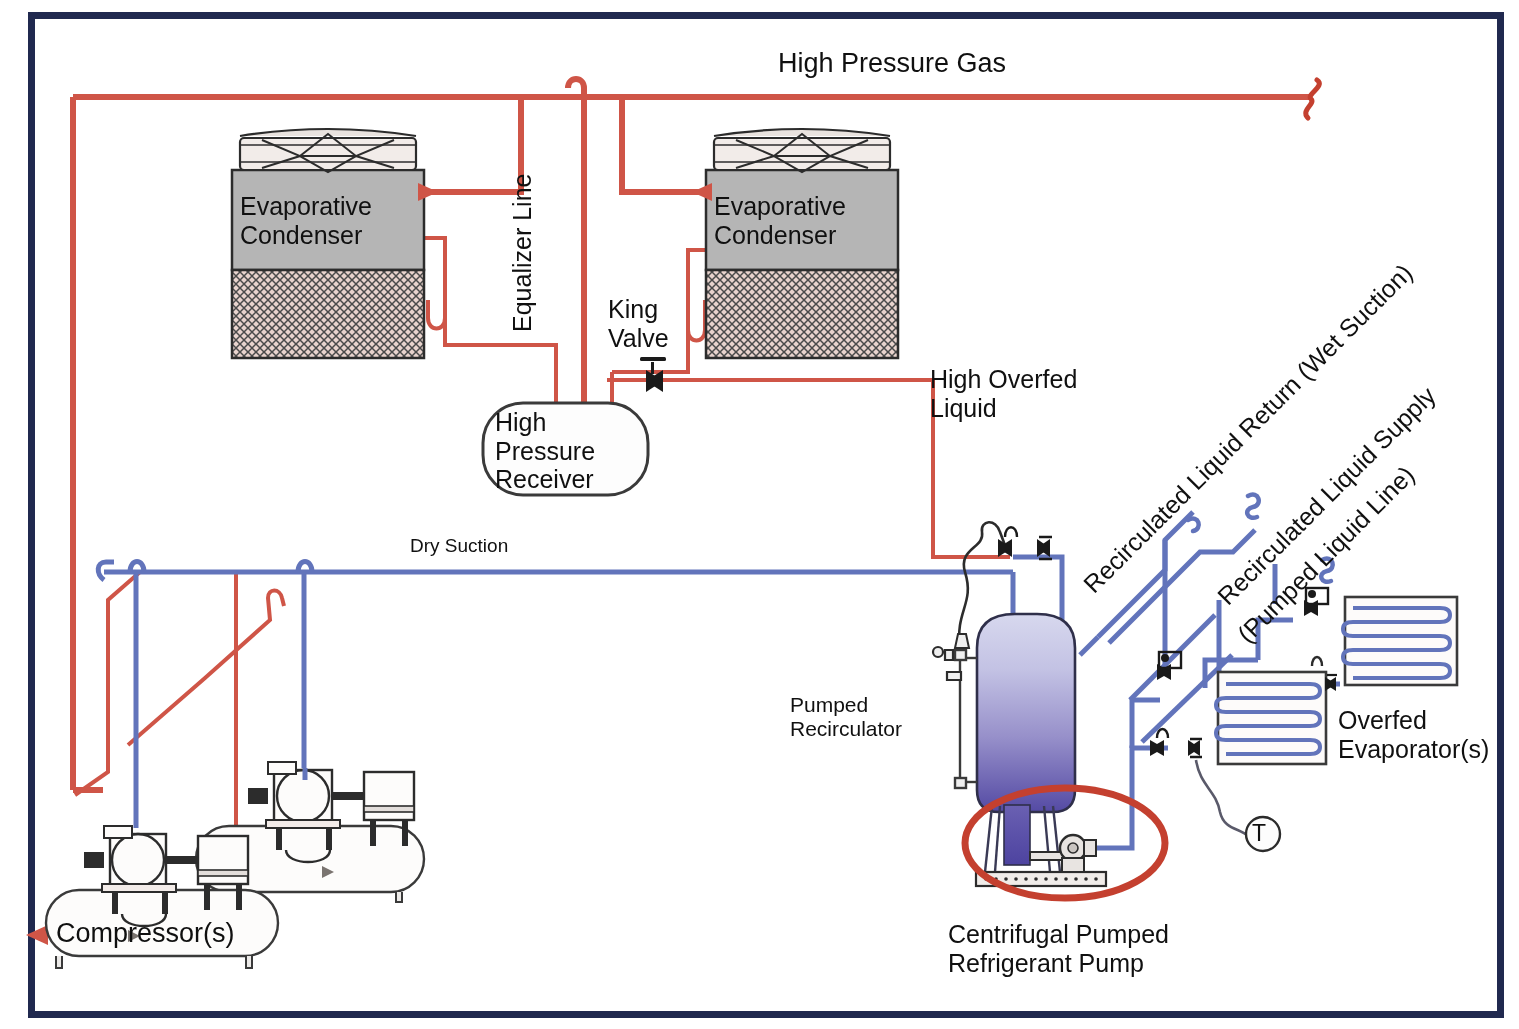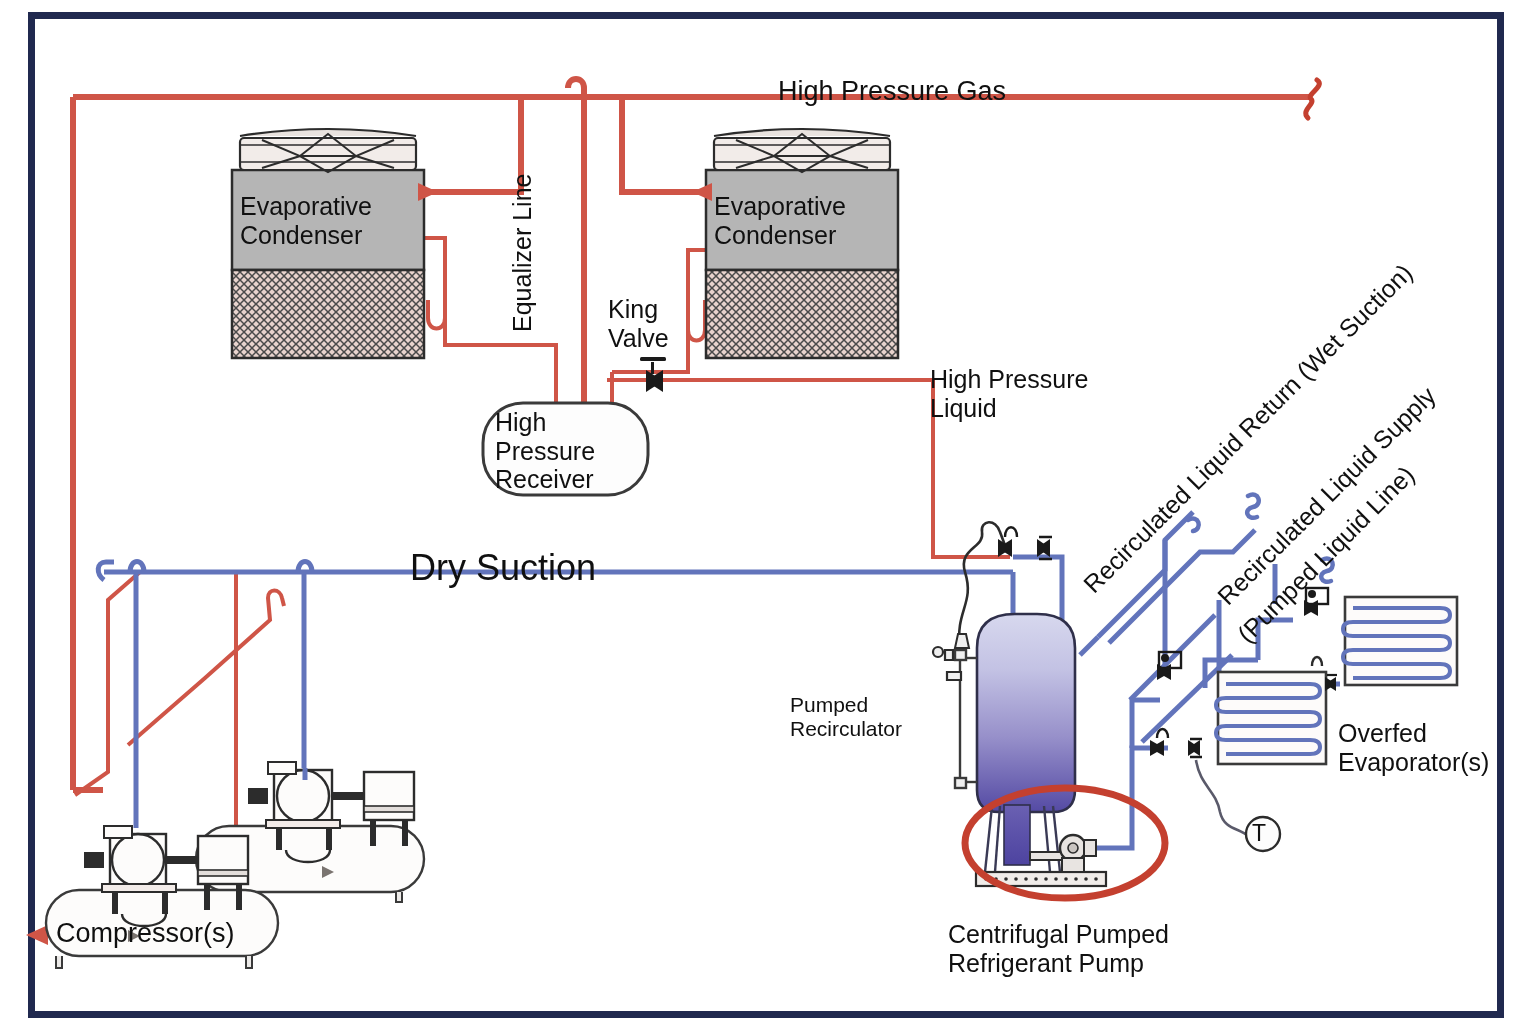--- a/index.html
+++ b/index.html
@@ -324,52 +324,52 @@
         <rect x="236" y="884" width="6" height="26" fill="#2c2c2c"></rect>
         <path d="M122 914 C122 930 166 930 166 914" fill="none" stroke="#2c2c2c" stroke-width="2.4"></path>
       </g>
       <g fill="#7a7470">
         <path d="M128 930 L140 936 L128 942 Z"></path>
         <path d="M322 866 L334 872 L322 878 Z"></path>
       </g>
     </g>
   </svg>
 
-  <div class="lbl" style="left:778px;top:76px;font-size:27px;">High Pressure Gas</div>
+  <div class="lbl" style="left:778px;top:48px;font-size:27px;">High Pressure Gas</div>
 
   <div class="lbl" style="left:508px;top:108px;font-size:25px;transform:rotate(-90deg);transform-origin:left top;
               translate:0 224px;">Equalizer Line</div>
 
   <div class="lbl ctr" style="left:240px;top:192px;width:180px;font-size:25px;">Evaporative
 Condenser</div>
 
   <div class="lbl ctr" style="left:714px;top:192px;width:180px;font-size:25px;">Evaporative
 Condenser</div>
 
   <div class="lbl ctr" style="left:608px;top:295px;width:92px;font-size:25px;">King
 Valve</div>
 
   <div class="lbl ctr" style="left:495px;top:408px;width:142px;font-size:25px;">High
 Pressure
 Receiver</div>
 
-  <div class="lbl ctr" style="left:930px;top:365px;width:200px;font-size:25px;">High Pressure
+  <div class="lbl ctr" style="left:930px;top:365px;width:200px;font-size:25px;">High Overfed
 Liquid</div>
 
-  <div class="lbl" style="left:410px;top:535px;font-size:36px;margin-top:12px;">Dry Suction</div>
+  <div class="lbl" style="left:410px;top:535px;font-size:19px;">Dry Suction</div>
 
   <div class="lbl" style="left:56px;top:918px;font-size:27px;">Compressor(s)</div>
 
   <div class="lbl ctr" style="left:790px;top:693px;width:160px;font-size:21px;">Pumped
 Recirculator</div>
 
   <div class="lbl ctr" style="left:948px;top:920px;width:244px;font-size:25px;">Centrifugal Pumped
 Refrigerant Pump</div>
 
-  <div class="lbl ctr" style="left:1338px;top:706px;width:176px;font-size:25px;margin-top:13px;">Overfed
+  <div class="lbl ctr" style="left:1338px;top:706px;width:176px;font-size:25px;">Overfed
 Evaporator(s)</div>
 
   <div class="lbl" style="left:1098px;top:570px;font-size:25px;transform:rotate(-45deg);transform-origin:left bottom;">Recirculated Liquid Return (Wet Suction)</div>
 
   <div class="lbl" style="left:1232px;top:582px;font-size:25px;transform:rotate(-45deg);transform-origin:left bottom;">Recirculated Liquid Supply</div>
 
   <div class="lbl" style="left:1252px;top:620px;font-size:25px;transform:rotate(-45deg);transform-origin:left bottom;">(Pumped Liquid Line)</div>
 
   <div class="lbl ctr" style="left:1252px;top:820px;width:24px;font-size:23px;">T</div>
 </div>

